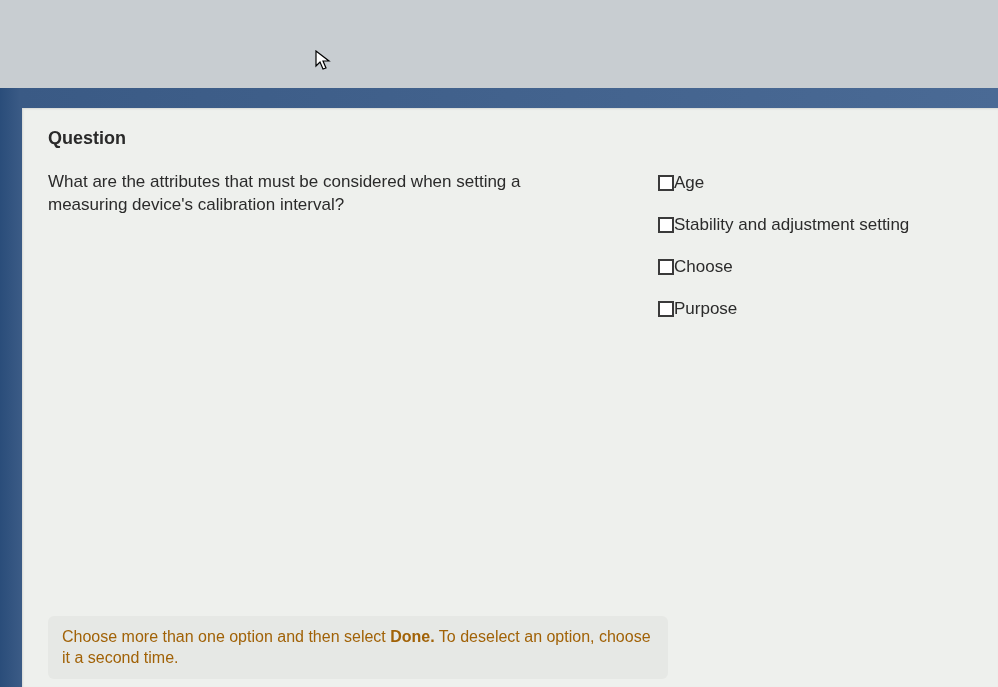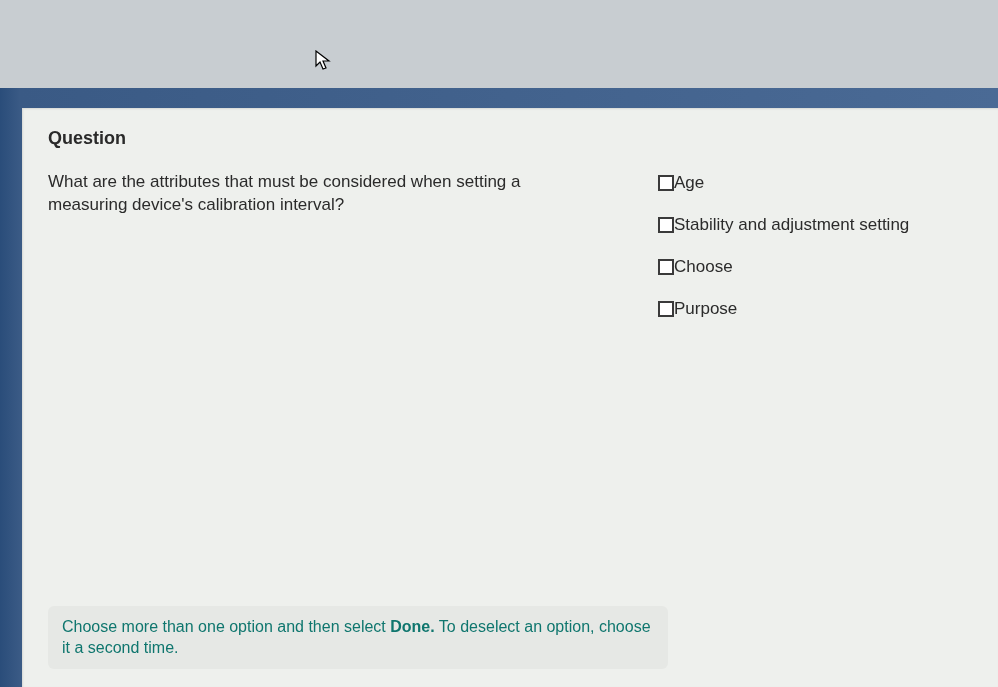--- a/index.html
+++ b/index.html
@@ -74,28 +74,28 @@
       border: 2px solid #3a3a3a;
       background: #fff;
       flex-shrink: 0;
     }
     .option-label {
       font-size: 17px;
       color: #2b2b2b;
     }
     .instruction-box {
       position: absolute;
-      bottom: 18px;
+      bottom: 8px;
       left: 26px;
       max-width: 620px;
       background: #e6e8e5;
       border-radius: 6px;
       padding: 10px 14px;
       font-size: 16px;
-      color: #0f766e;
+      color: #a16207;
       line-height: 1.35;
     }
     .instruction-box b {
       font-weight: bold;
     }
   </style>
 </head>
 <body>
 
 <div class="cursor">

